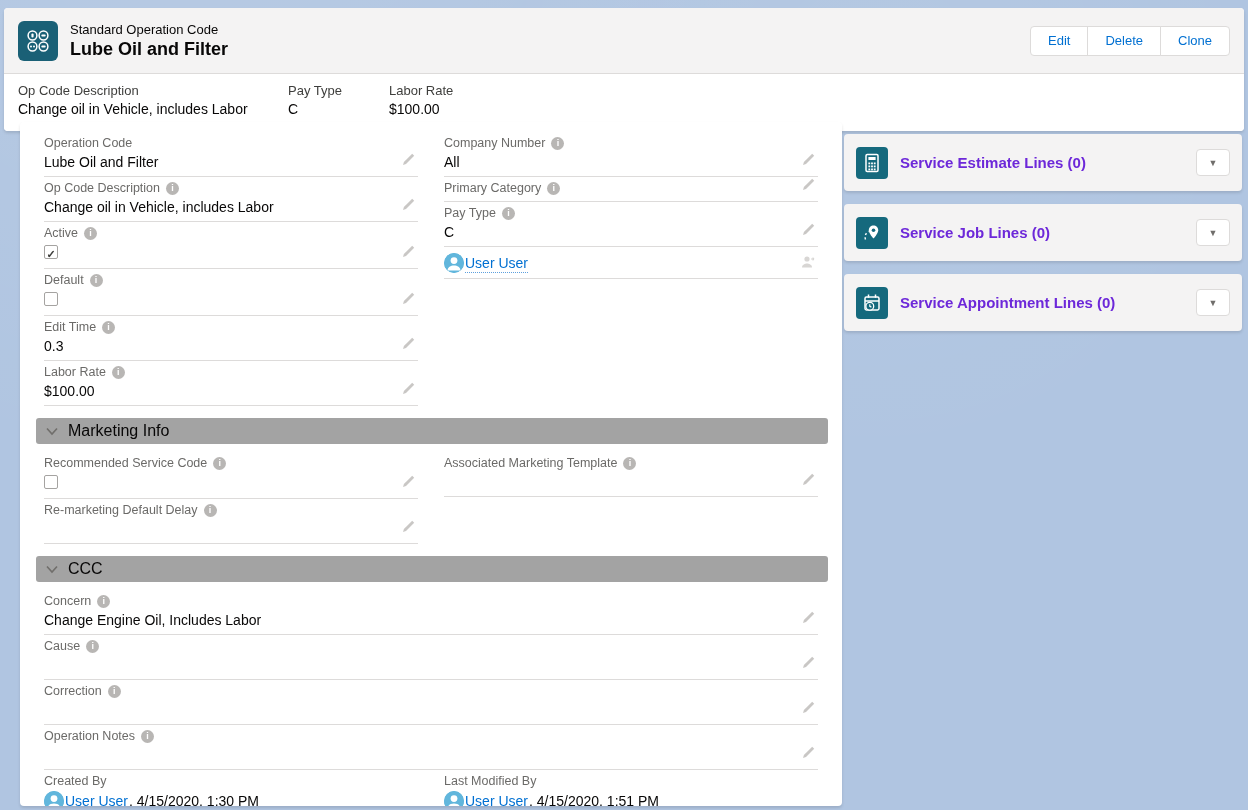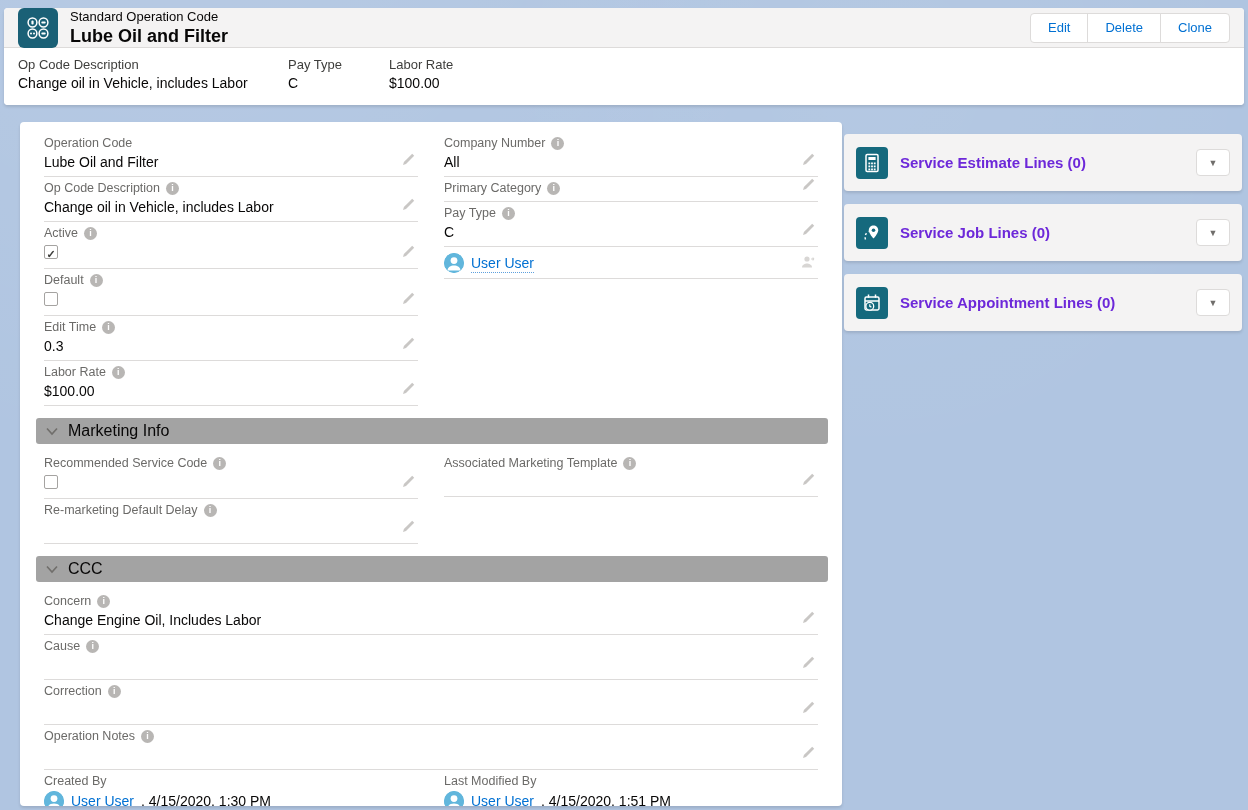--- a/index.html
+++ b/index.html
@@ -13,21 +13,21 @@
   .canvas { position:absolute; inset:0; width:1248px; height:810px;
     background:
       radial-gradient(circle at 15% -20%, rgba(255,255,255,0.10), transparent 45%),
       radial-gradient(circle at 70% 10%, rgba(255,255,255,0.06), transparent 35%),
       #b0c5e1;
   }
   .card { background:#fff; border-radius:4px; box-shadow:0 2px 3px rgba(0,0,0,0.12); }
 
   
   .header-card { position:absolute; left:4px; top:8px; width:1240px; }
-  .header-top { display:flex; align-items:center; padding:12px 14px; height:40px;
+  .header-top { display:flex; align-items:center; padding:12px 14px; height:66px;
     background:#f4f3f3; border-radius:4px 4px 0 0; border-bottom:1px solid #dddbda; }
   .obj-icon { width:40px; height:40px; flex:none; margin-right:12px; }
   .title-block { display:flex; flex-direction:column; justify-content:center; }
   .entity-label { font-size:13px; color:#080707; line-height:16px; }
   .record-title { font-size:18px; font-weight:bold; color:#080707; line-height:22px; }
   .btn-group { margin-left:auto; display:flex;border-radius:9px; }
   .btn { height:30px; padding:0 17px; background:#fff; border:1px solid #dddbda;
     color:#0070d2; font-size:13px; font-family:inherit; display:flex; align-items:center;
     margin-left:-1px; cursor:pointer; }
   .btn:first-child { border-radius:4px 0 0 4px; margin-left:0; }
@@ -40,21 +40,21 @@
   .hl-value { font-size:14px; color:#080707; line-height:19px; margin-top:1px; }
 
   
   .main-card { position:absolute; left:8px; top:122px; width:822px; height:684px;
     padding:10px 24px 0; overflow:hidden;margin-left:12px; }
   .cols { display:flex; gap:26px; }
   .col { flex:1; min-width:0; }
   .field { position:relative; border-bottom:1px solid #dddbda; padding:4px 0 5px; }
   .f-label { font-size:12.5px; color:#6b6a68; line-height:15px; display:flex; align-items:center; gap:6px; }
   .f-value { font-size:14px; color:#080707; line-height:18px; margin-top:2px; min-height:18px; padding-right:30px; }
-  .f-value.flexy { display:flex; align-items:center; gap:7px; }
+  .f-value.flexy { display:flex; align-items:center; gap:1px; }
   .pencil-btn { position:absolute; right:2px; bottom:8px; width:16px; height:16px;
     background:none; border:none; cursor:pointer; padding:0; }
   .info-icon { width:13px; height:13px; border-radius:50%; background:#b8b6b4; color:#fff;
     font-size:9px; font-weight:bold; display:inline-flex; align-items:center; justify-content:center;
     line-height:1; flex:none; cursor:pointer; }
   .checkbox { width:14px; height:14px; border:1px solid #a5a3a1; border-radius:2px;
     background:#fff; position:relative; display:inline-block; margin-top:2px; }
   .checkbox.checked::after { content:"\2713"; position:absolute; left:1.5px; top:-1px;
     font-size:11px; font-weight:bold; color:#3e3e3c; }
   .section-bar { display:flex; align-items:center; gap:10px; background:#a3a3a3; border-radius:3px;

